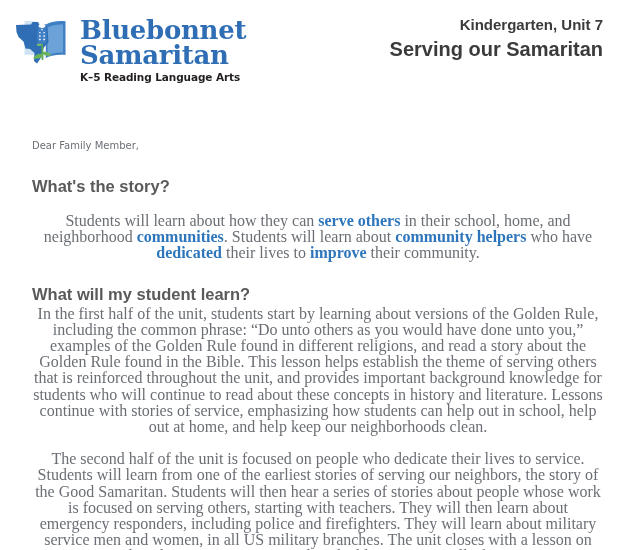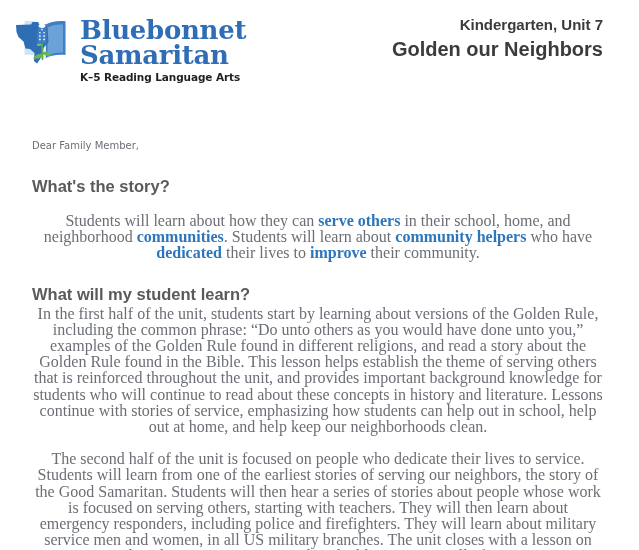--- a/index.html
+++ b/index.html
@@ -190,21 +190,21 @@
 
       <div class="logo-words">
         <div class="wordmark-line">Bluebonnet</div>
         <div class="wordmark-line">Samaritan</div>
         <div class="wordmark-tagline">K–5 Reading Language Arts</div>
       </div>
     </div>
 
     <div class="header-right">
       <div class="unit-line">Kindergarten, Unit 7</div>
-      <div class="unit-title">Golden our Neighbors</div>
+      <div class="unit-title">Serving our Samaritan</div>
     </div>
   </div>
 
   <div class="content">
 
     <div class="salutation">Dear Family Member,</div>
 
     <div class="section section-story">
       <div class="section-heading">What's the story?</div>
       <div class="para"><span>Students will learn about how they can </span><span class="vocab">serve others</span><span> in their school, home, and neighborhood </span><span class="vocab">communities</span><span>. Students will learn about </span><span class="vocab">community helpers</span><span> who have </span><span class="vocab">dedicated</span><span> their lives to </span><span class="vocab">improve</span><span> their community.</span></div>

